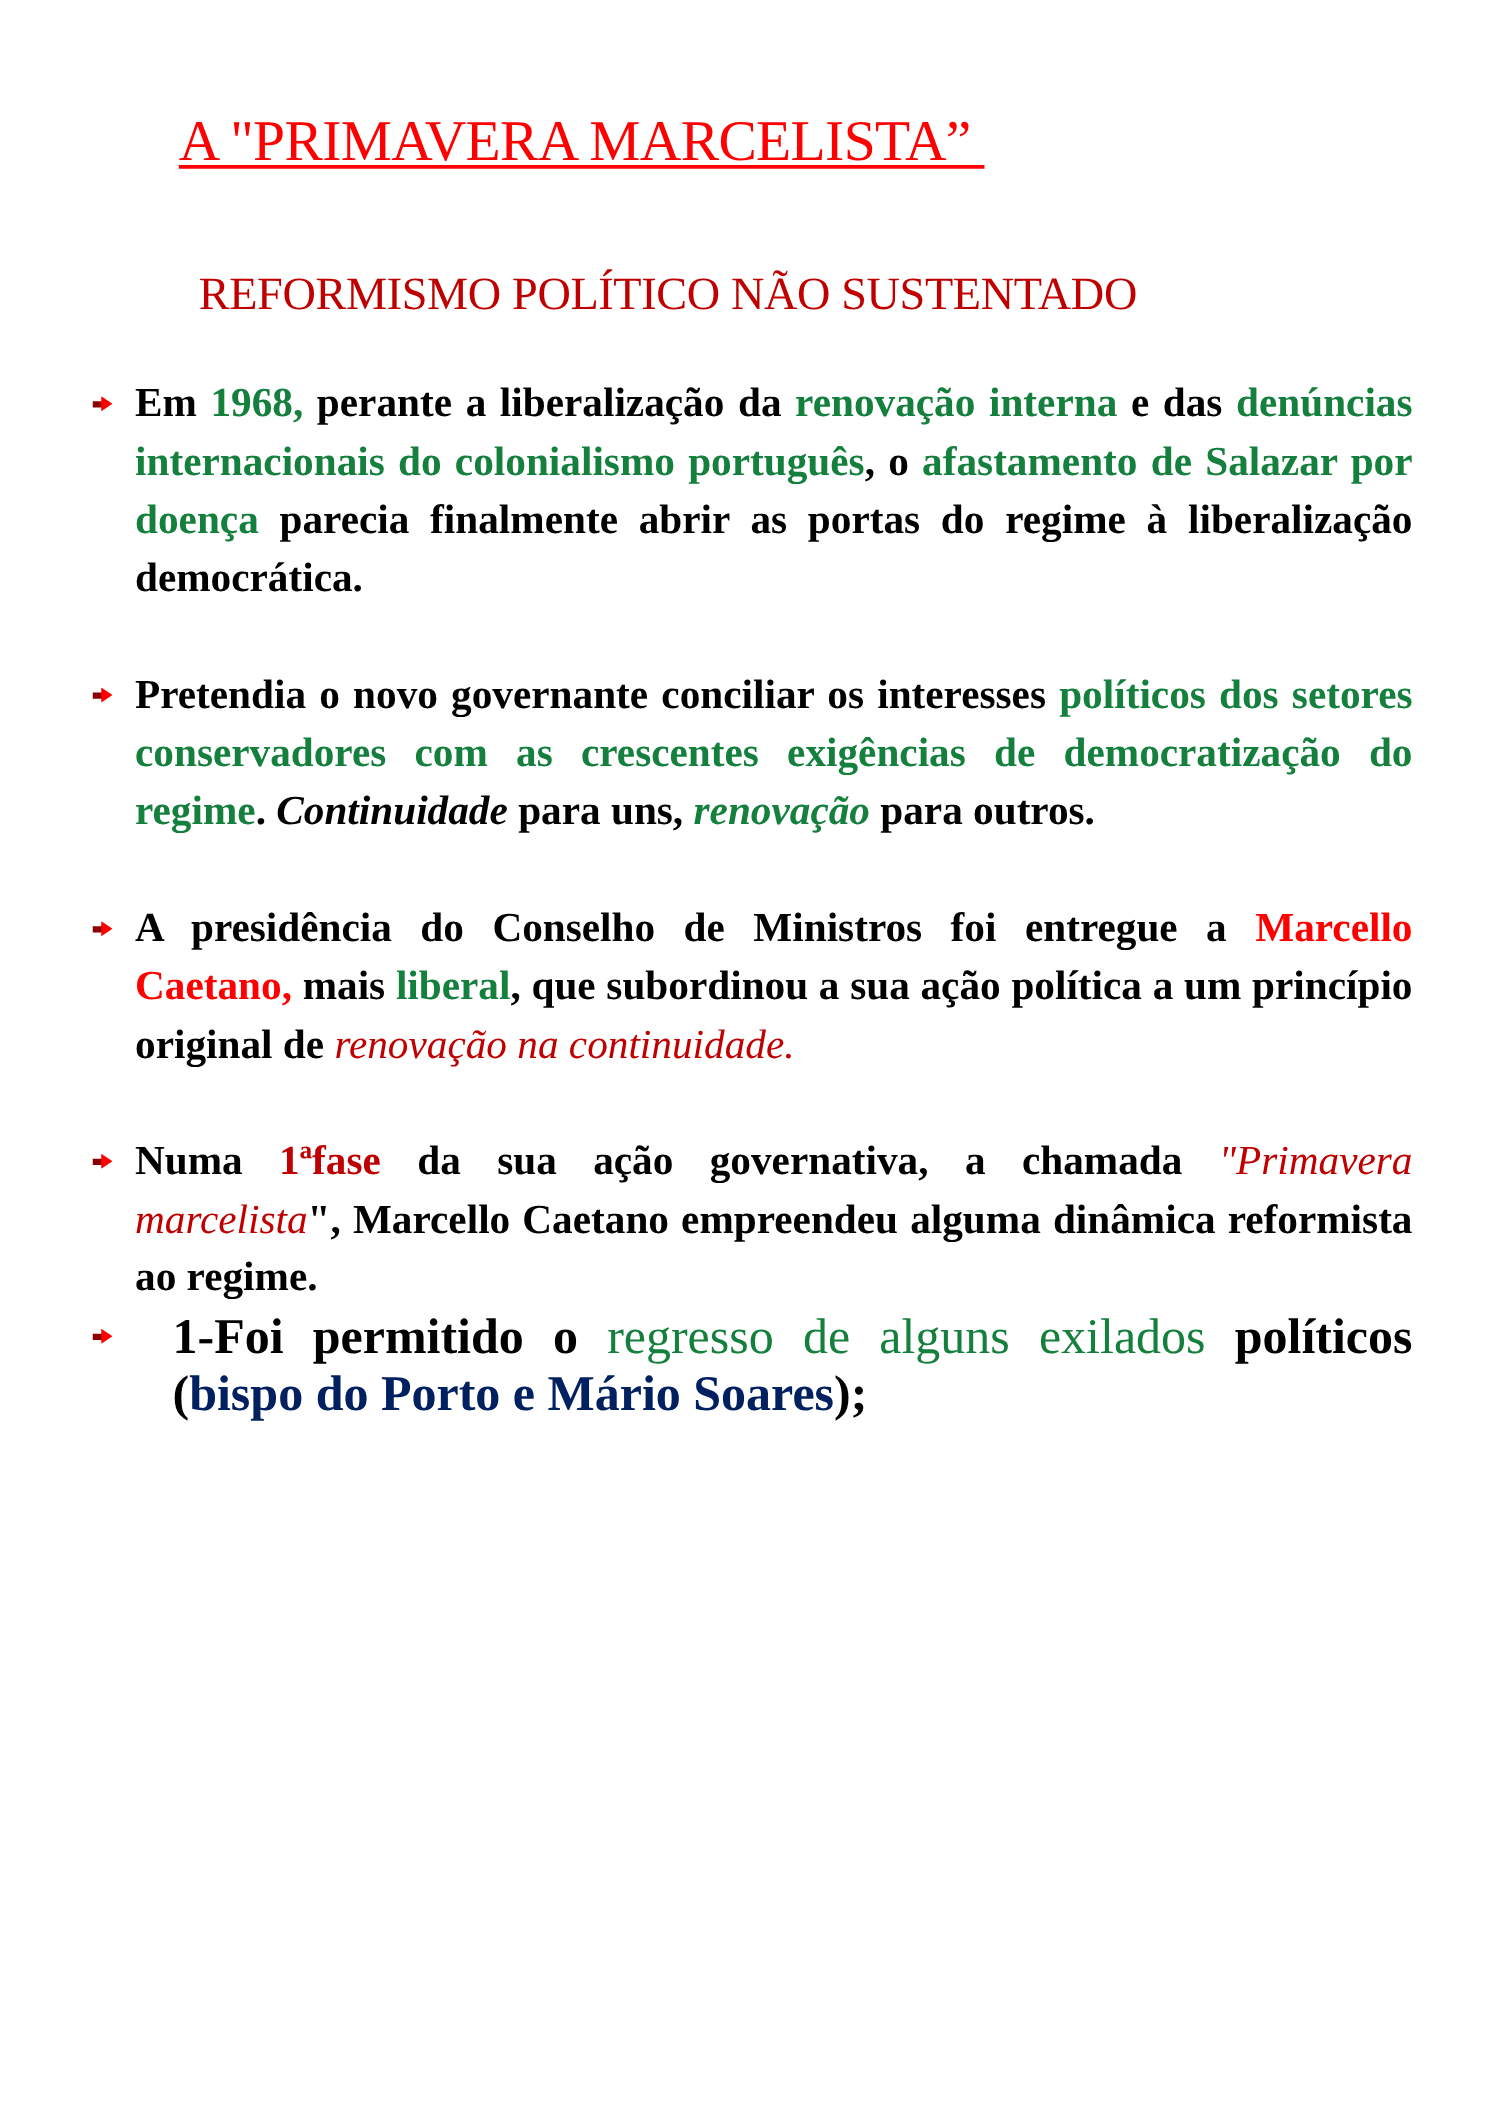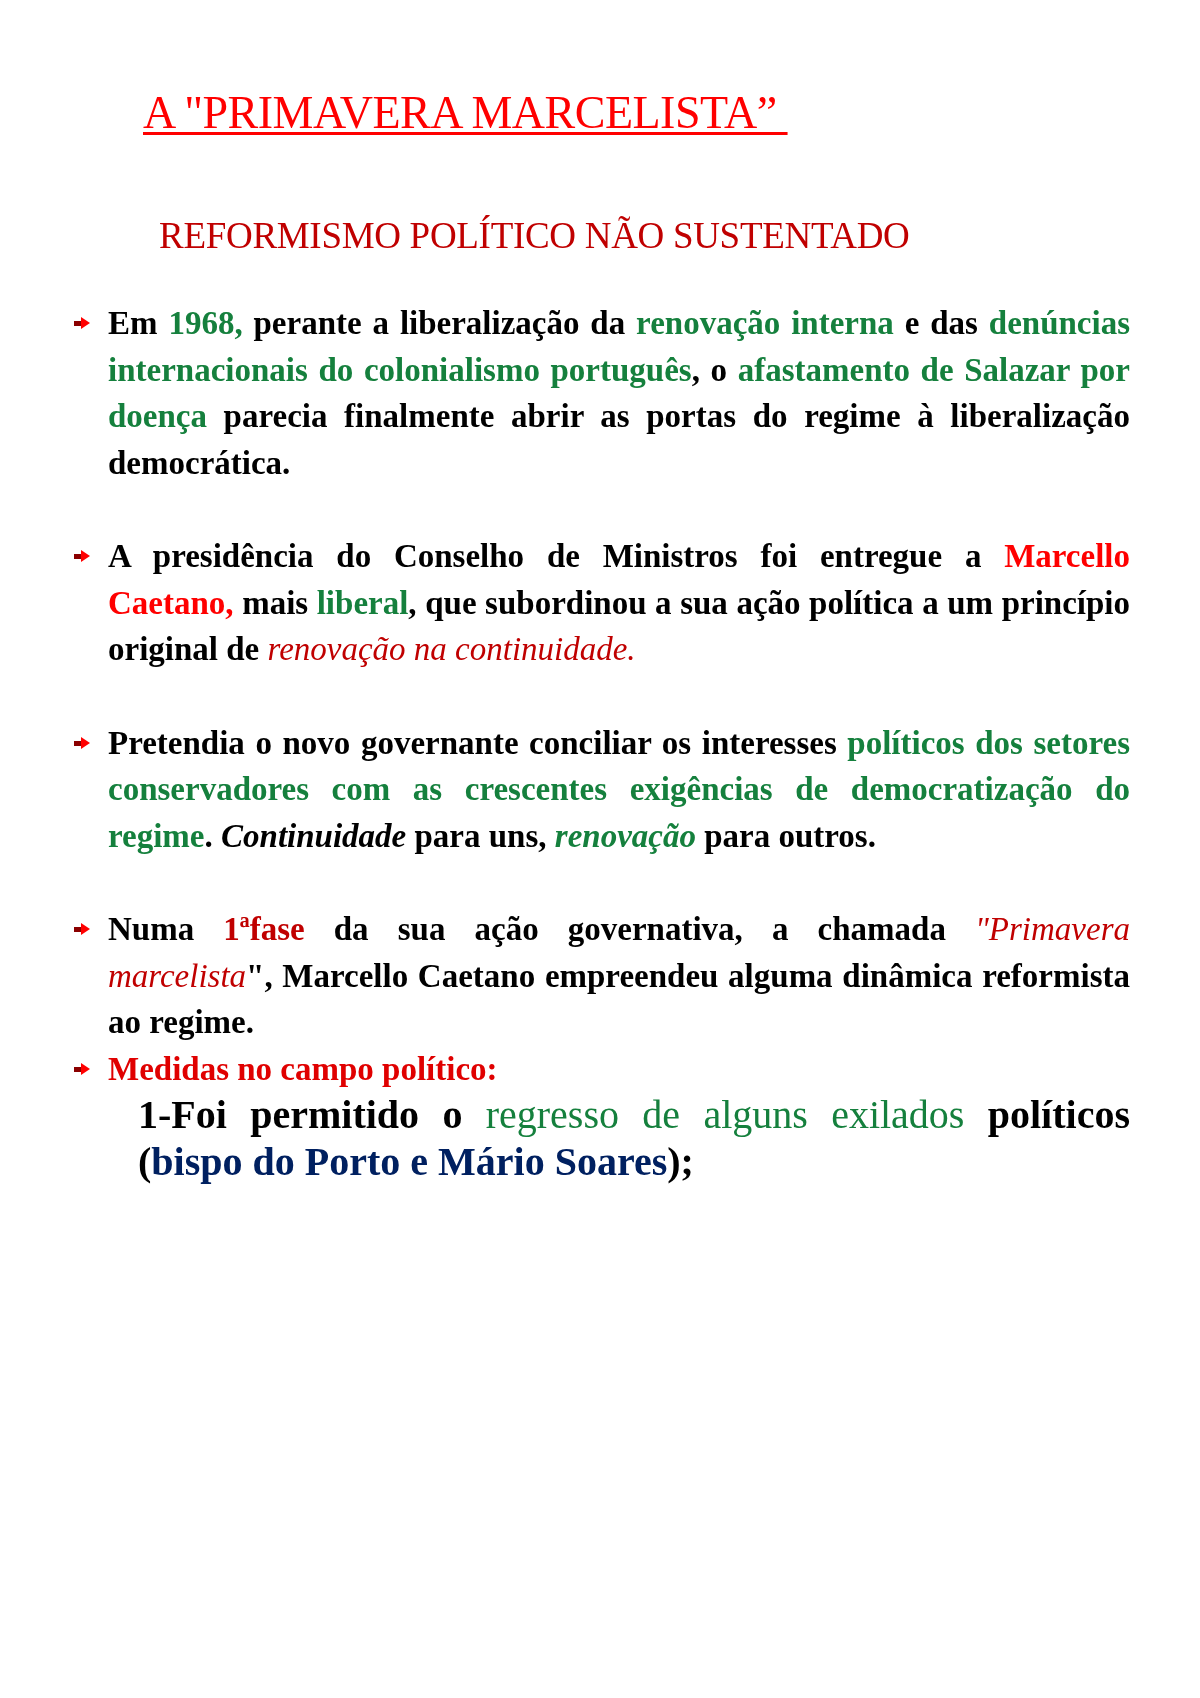--- a/index.html
+++ b/index.html
@@ -92,50 +92,49 @@
 <ul class="bullets">
 
   <li class="bullet b1">
     <svg class="arrow" viewBox="0 0 16 12">
         <rect x="0" y="4" width="8" height="5" fill="#8b0000"></rect>
         <polygon points="7,0 16,6 7,12" fill="#ff0000"></polygon>
       </svg>
     <span>Em </span><span class="blue">1968,</span><span> perante a liberalização da </span><span class="blue">renovação interna</span><span> e das </span><span class="blue">denúncias internacionais do colonialismo português</span><span>, o </span><span class="blue">afastamento de Salazar por doença</span><span> parecia finalmente abrir as portas do regime à liberalização democrática.</span>
   </li>
 
+  <li class="bullet b3">
+    <svg class="arrow" viewBox="0 0 16 12">
+        <rect x="0" y="4" width="8" height="5" fill="#8b0000"></rect>
+        <polygon points="7,0 16,6 7,12" fill="#ff0000"></polygon>
+      </svg>
+    <span>Pretendia o novo governante conciliar os interesses </span><span class="blue">políticos dos setores conservadores com as crescentes exigências de democratização do regime</span><span>. </span><span class="it">Continuidade</span><span> para uns, </span><span class="blue it">renovação</span><span> para outros.</span>
+  </li>
+
   <li class="bullet b2">
     <svg class="arrow" viewBox="0 0 16 12">
         <rect x="0" y="4" width="8" height="5" fill="#8b0000"></rect>
         <polygon points="7,0 16,6 7,12" fill="#ff0000"></polygon>
       </svg>
     <span>A presidência do Conselho de Ministros foi entregue a </span><span class="red">Marcello Caetano,</span><span> mais </span><span class="blue">liberal</span><span>, que subordinou a sua ação política a um princípio original de </span><span class="dred it normalweight">renovação na continuidade.</span>
-  </li>
-
-  <li class="bullet b3">
-    <svg class="arrow" viewBox="0 0 16 12">
-        <rect x="0" y="4" width="8" height="5" fill="#8b0000"></rect>
-        <polygon points="7,0 16,6 7,12" fill="#ff0000"></polygon>
-      </svg>
-    <span>Pretendia o novo governante conciliar os interesses </span><span class="blue">políticos dos setores conservadores com as crescentes exigências de democratização do regime</span><span>. </span><span class="it">Continuidade</span><span> para uns, </span><span class="blue it">renovação</span><span> para outros.</span>
   </li>
 
   <li class="bullet b4">
     <svg class="arrow" viewBox="0 0 16 12">
         <rect x="0" y="4" width="8" height="5" fill="#8b0000"></rect>
         <polygon points="7,0 16,6 7,12" fill="#ff0000"></polygon>
       </svg>
     <span>Numa </span><span class="dred">1ªfase</span><span> da sua ação governativa, a chamada </span><span class="dred it normalweight">"Primavera marcelista</span><span>", Marcello Caetano empreendeu alguma dinâmica reformista ao regime.</span>
   </li>
 
   <li class="bullet b5">
     <svg class="arrow" viewBox="0 0 16 12">
         <rect x="0" y="4" width="8" height="5" fill="#8b0000"></rect>
         <polygon points="7,0 16,6 7,12" fill="#ff0000"></polygon>
       </svg>
-    <div class="dred" style="color:#e00000">Medidas no campo político:</div>
 
     <div class="sub-item">
       <span>1-Foi permitido o </span><span class="blue normalweight">regresso de alguns exilados</span><span> políticos (</span><span class="navy">bispo do Porto e Mário Soares</span><span>);</span>
     </div>
 
   </li>
 
 </ul>
 
 </body></html>

